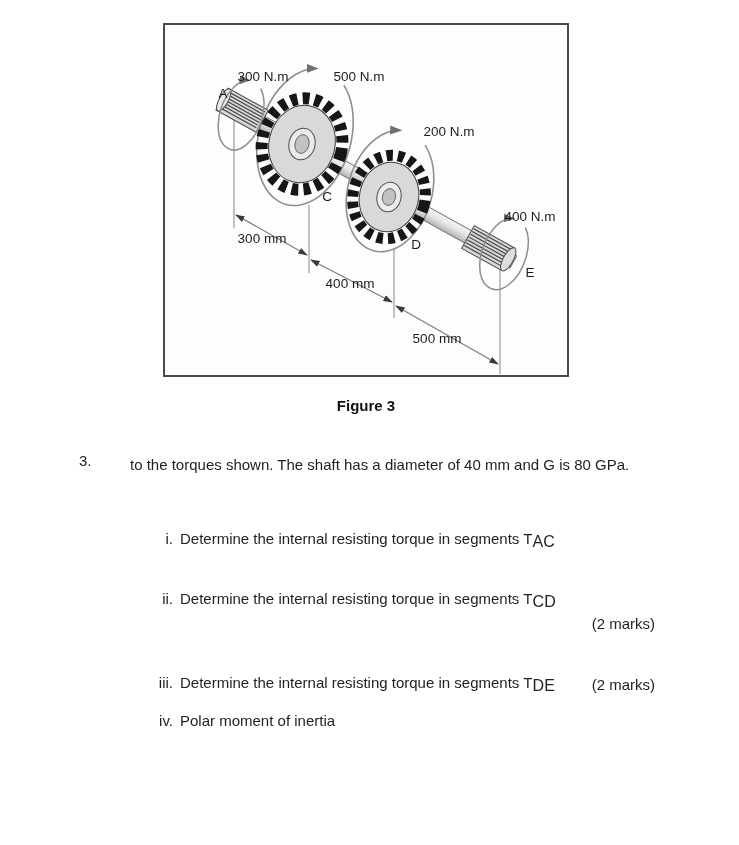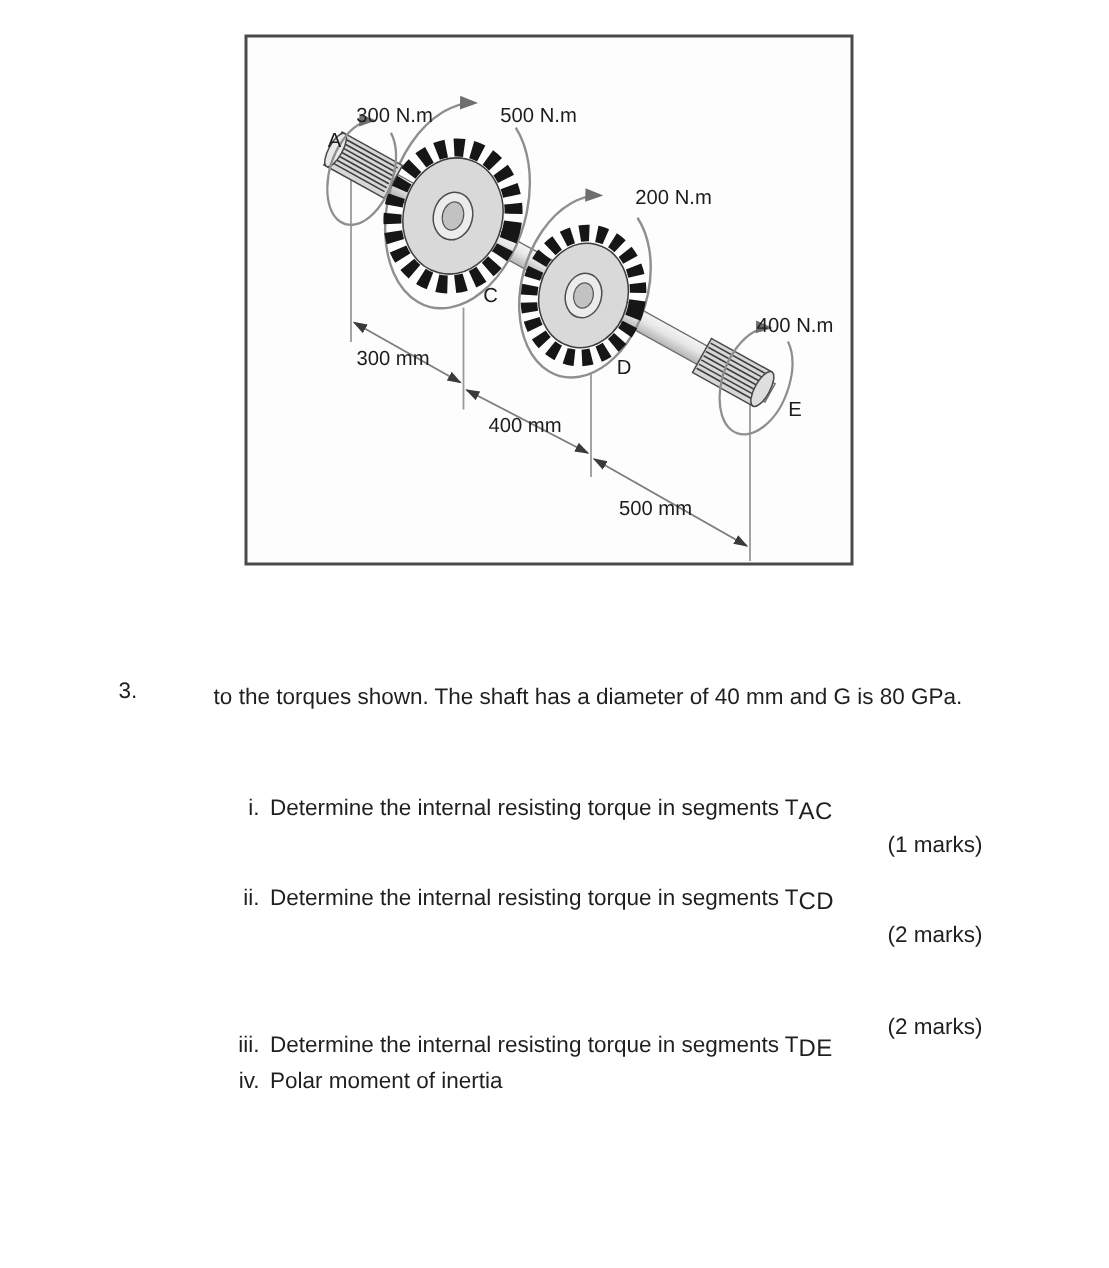--- a/index.html
+++ b/index.html
@@ -14,21 +14,21 @@
   .figure-panel svg{position:absolute;left:0;top:0;}
   .figure-caption{
     position:absolute;left:163px;top:397px;width:406px;text-align:center;
     font-weight:bold;font-size:15px;color:#111;
   }
   .q-number{position:absolute;left:79px;top:452px;font-size:15px;}
   .q-text{
     position:absolute;left:130px;top:452px;width:524px;font-size:15px;line-height:26px;
   }
   .q-line1{text-align:justify;text-align-last:justify;white-space:normal;}
-  .q-line2{text-align:center;}
+  .q-line2{text-align:left;}
   .item-row{position:absolute;left:140px;width:515px;font-size:15px;}
   .item-numeral{display:inline-block;width:33px;text-align:right;margin-right:7px;}
   .item-sub{font-size:16px;vertical-align:-3px;letter-spacing:0.2px;}
   .marks-row{position:absolute;left:140px;width:515px;font-size:15px;text-align:right;}
   .svgtext{font-family:"Liberation Sans", sans-serif;font-size:13.5px;fill:#1c1c1c;}
 </style>
 </head>
 <body>
 
 <div class="page">
@@ -131,37 +131,37 @@
       <text class="svgtext" x="365" y="196" text-anchor="middle">400 N.m</text>
       <text class="svgtext" x="162" y="176" text-anchor="middle">C</text>
       <text class="svgtext" x="251" y="224" text-anchor="middle">D</text>
       <text class="svgtext" x="365" y="252" text-anchor="middle">E</text>
       <text class="svgtext" x="97" y="218" text-anchor="middle">300 mm</text>
       <text class="svgtext" x="185" y="263" text-anchor="middle">400 mm</text>
       <text class="svgtext" x="272" y="318" text-anchor="middle">500 mm</text>
     </svg>
   </div>
 
+  <div class="figure-caption">Figure 3</div>
 
   <div class="q-number">3.</div>
   <div class="q-text">
     <div class="q-line2">to the torques shown. The shaft has a diameter of 40 mm and G is 80 GPa.</div>
   </div>
 
   <div class="item-row" style="top:530px">
     <span class="item-numeral">i.</span><span>Determine the internal resisting torque in segments T</span><span class="item-sub">AC</span>
   </div>
-  <div class="marks-row" style="top:555px">(1 marks)</div>
 
   <div class="item-row" style="top:590px">
     <span class="item-numeral">ii.</span><span>Determine the internal resisting torque in segments T</span><span class="item-sub">CD</span>
   </div>
   <div class="marks-row" style="top:615px">(2 marks)</div>
 
-  <div class="item-row" style="top:688px">
+  <div class="item-row" style="top:674px">
     <span class="item-numeral">iii.</span><span>Determine the internal resisting torque in segments T</span><span class="item-sub">DE</span>
   </div>
   <div class="marks-row" style="top:676px">(2 marks)</div>
 
   <div class="item-row" style="top:712px">
     <span class="item-numeral">iv.</span><span>Polar moment of inertia</span><span class="item-sub"></span>
   </div>
 
 
 </div>

